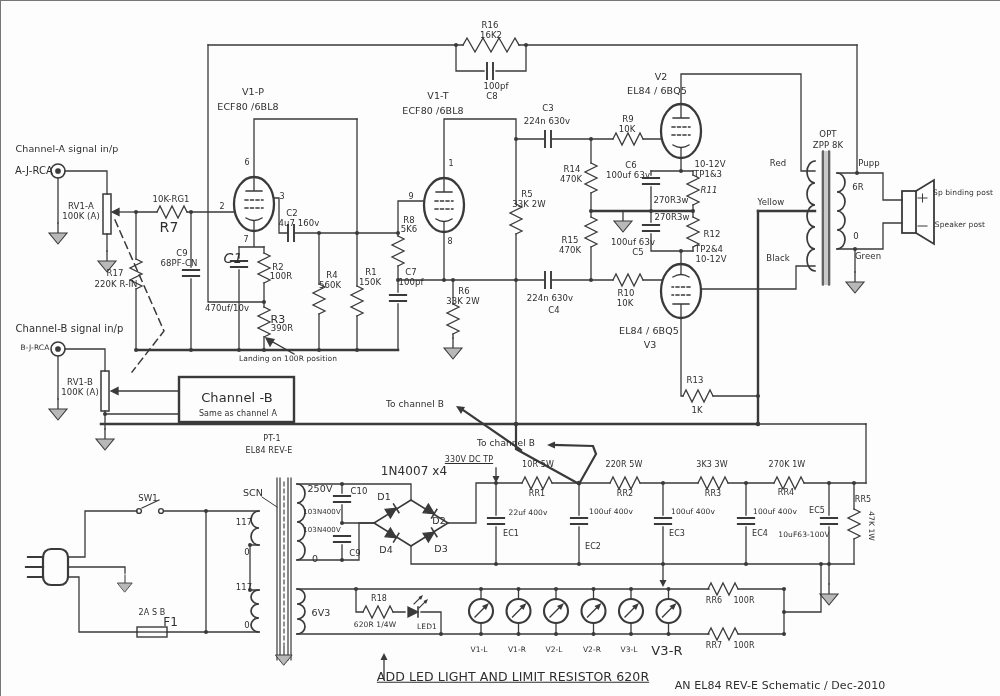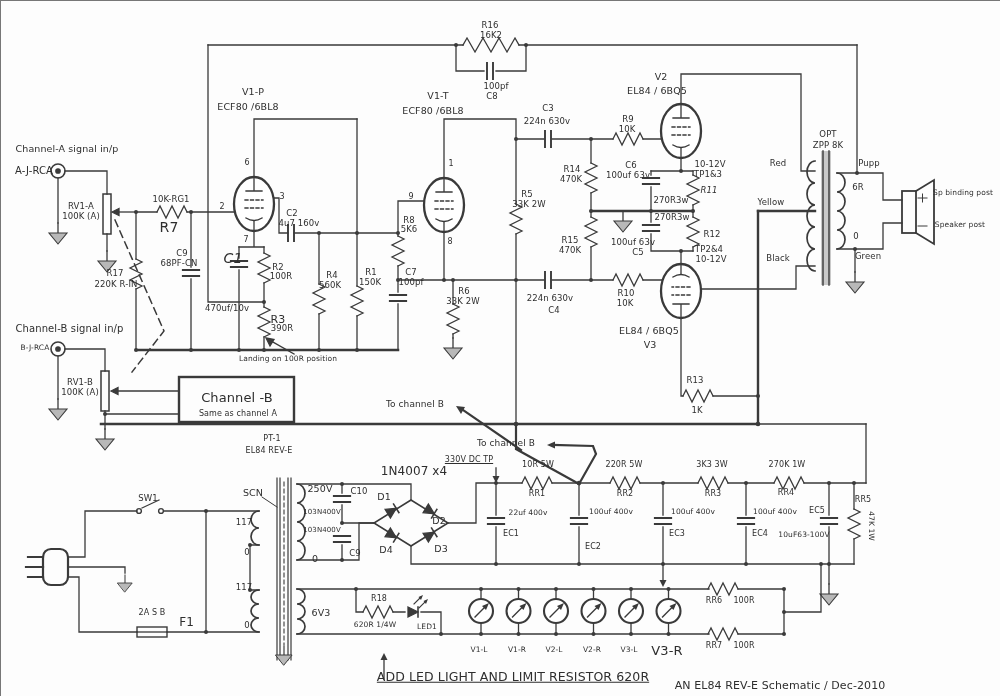--- a/index.html
+++ b/index.html
@@ -437,21 +437,21 @@
       <div class="lbl" style="left: 959px; top: 224px; font-size: 7.5px;">Speaker post</div>
       <div class="lbl" style="left: 236px; top: 396px; font-size: 13px;">Channel -B</div>
       <div class="lbl" style="left: 237px; top: 413px; font-size: 8px;">Same as channel A</div>
       <div class="lbl" style="left: 414px; top: 403px; font-size: 9px;">To channel B</div>
       <div class="lbl" style="left: 505px; top: 442px; font-size: 9px;">To channel B</div>
       <div class="lbl" style="left: 271px; top: 438px; font-size: 8px;">PT-1</div>
       <div class="lbl" style="left: 268px; top: 450px; font-size: 8px;">EL84 REV-E</div>
       <div class="lbl" style="left: 147px; top: 497px; font-size: 8.5px;">SW1</div>
       <div class="lbl" style="left: 252px; top: 492px; font-size: 9.5px;">SCN</div>
       <div class="lbl" style="left: 151px; top: 612px; font-size: 8px;">2A S B</div>
-      <div class="lbl" style="left: 163px; top: 621px; font-size: 12px; padding-left: 45px;">F1</div>
+      <div class="lbl" style="left: 147px; top: 621px; font-size: 12px; padding-left: 45px;">F1</div>
       <div class="lbl" style="left: 243px; top: 521px; font-size: 8.5px;">117</div>
       <div class="lbl" style="left: 246px; top: 551px; font-size: 8.5px;">0</div>
       <div class="lbl" style="left: 243px; top: 586px; font-size: 8.5px;">117</div>
       <div class="lbl" style="left: 246px; top: 624px; font-size: 8.5px;">0</div>
       <div class="lbl" style="left: 319px; top: 488px; font-size: 9.5px;">250V</div>
       <div class="lbl" style="left: 358px; top: 490px; font-size: 8.5px;">C10</div>
       <div class="lbl" style="left: 321px; top: 511px; font-size: 7px;">103N400V</div>
       <div class="lbl" style="left: 321px; top: 529px; font-size: 7px;">103N400V</div>
       <div class="lbl" style="left: 354px; top: 552px; font-size: 8.5px;">C9</div>
       <div class="lbl" style="left: 314px; top: 558px; font-size: 9.5px;">0</div>

